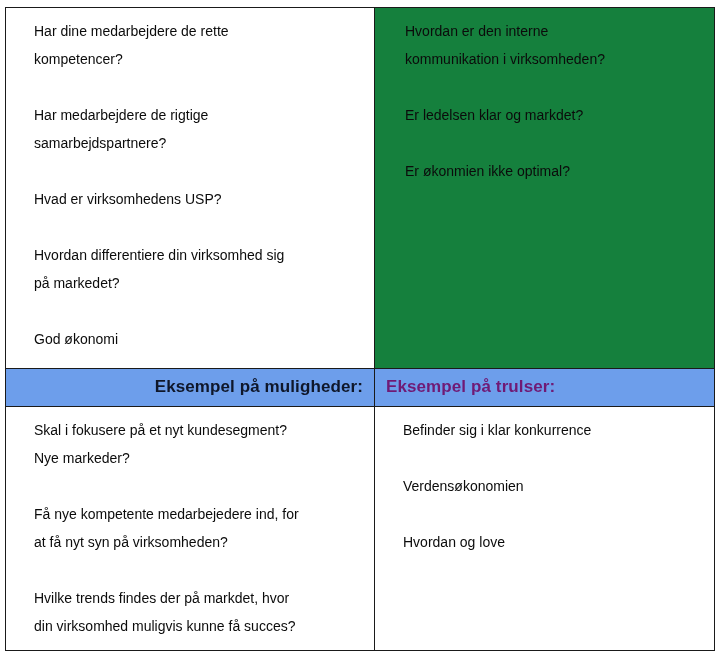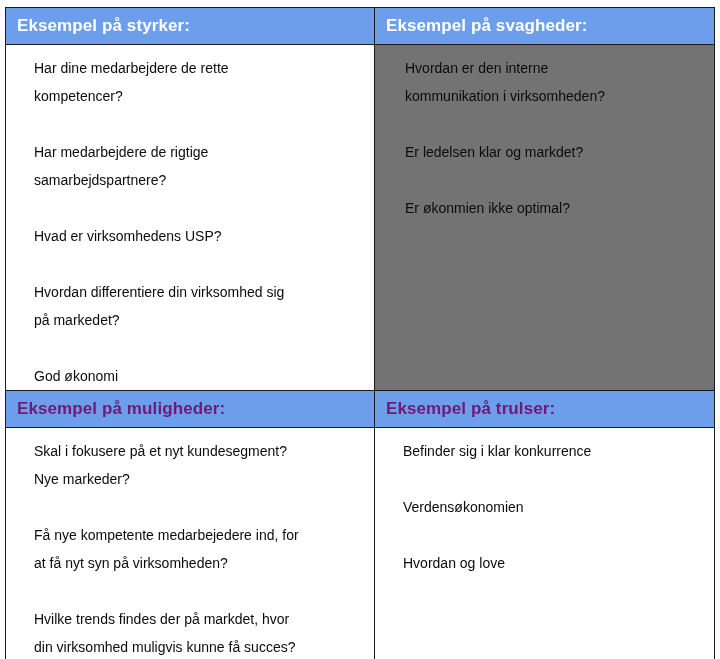--- a/index.html
+++ b/index.html
@@ -62,44 +62,40 @@
 </head>
 <body>
 
 <div class="page">
   <table class="swot">
     <colgroup>
       <col class="left-col">
       <col class="right-col">
     </colgroup>
     <tbody>
-        <tr class="header-row">
-      <th class="quadrant-header" style="background: rgb(109, 158, 235); color: rgb(255, 255, 255); border-color: rgb(26, 26, 26);">Eksempel på styrker:</th>
-      <th class="quadrant-header" style="background: rgb(109, 158, 235); color: rgb(255, 255, 255); border-color: rgb(26, 26, 26);">Eksempel på svagheder:</th>
-    </tr>
     <tr class="body-row-top">
       <td class="quadrant-body" style="background: rgb(255, 255, 255); color: rgb(11, 11, 11); border-color: rgb(26, 26, 26);">
             <p class="cell-paragraph">Har dine medarbejdere de rette
 kompetencer?</p>
             <p class="cell-paragraph">Har medarbejdere de rigtige
 samarbejdspartnere?</p>
             <p class="cell-paragraph">Hvad er virksomhedens USP?</p>
             <p class="cell-paragraph">Hvordan differentiere din virksomhed sig
 på markedet?</p>
             <p class="cell-paragraph">God økonomi</p>
           </td>
-      <td class="quadrant-body" style="background: #737373; color: rgb(11, 11, 11); border-color: rgb(26, 26, 26); padding-left: 14px;">
+      <td class="quadrant-body" style="background: #15803d; color: rgb(11, 11, 11); border-color: rgb(26, 26, 26); padding-left: 14px;">
             <p class="cell-paragraph">Hvordan er den interne
 kommunikation i virksomheden?</p>
             <p class="cell-paragraph">Er ledelsen klar og markdet?</p>
             <p class="cell-paragraph">Er økonmien ikke optimal?</p>
           </td>
     </tr>
     <tr class="header-row">
-      <th class="quadrant-header" style="background: rgb(109, 158, 235); color: #701a75; border-color: rgb(26, 26, 26);">Eksempel på muligheder:</th>
+      <th class="quadrant-header" style="background: rgb(109, 158, 235); color: #0f172a; border-color: rgb(26, 26, 26); text-align: right;">Eksempel på muligheder:</th>
       <th class="quadrant-header" style="background: rgb(109, 158, 235); color: #701a75; border-color: rgb(26, 26, 26);">Eksempel på trulser:</th>
     </tr>
     <tr class="body-row-bottom">
       <td class="quadrant-body" style="background: rgb(255, 255, 255); color: rgb(11, 11, 11); border-color: rgb(26, 26, 26);">
             <p class="cell-paragraph">Skal i fokusere på et nyt kundesegment?
 Nye markeder?</p>
             <p class="cell-paragraph">Få nye kompetente medarbejedere ind, for
 at få nyt syn på virksomheden?</p>
             <p class="cell-paragraph">Hvilke trends findes der på markdet, hvor
 din virksomhed muligvis kunne få succes?</p>

